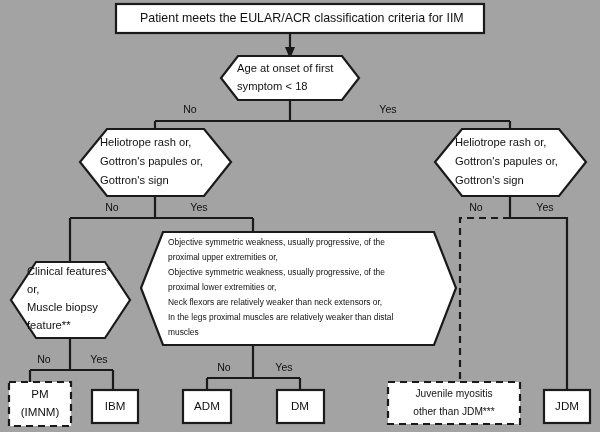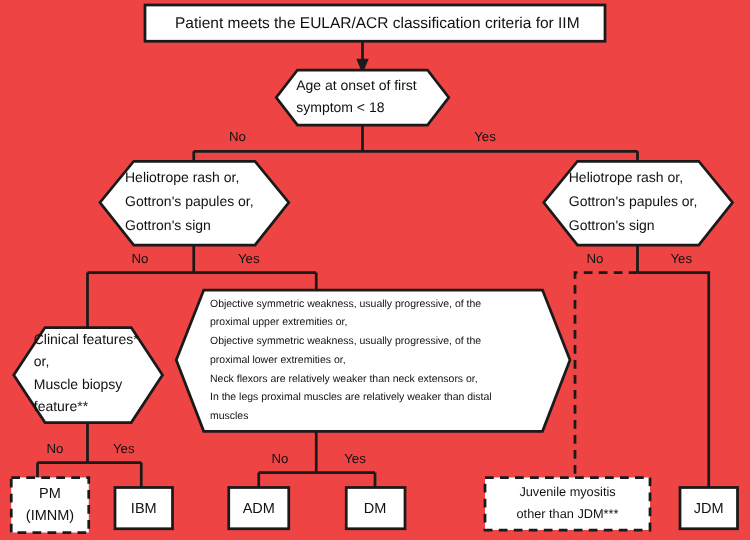--- a/index.html
+++ b/index.html
@@ -4,21 +4,21 @@
 <style>
   html, body {
     margin: 0;
     padding: 0;
     background: #ffffff;
   }
   #chart-root {
     position: relative;
     width: 600px;
     height: 432px;
-    background: #ef4444;
+    background: #a3a3a3;
     font-family: "Liberation Sans", sans-serif;
     overflow: hidden;
   }
   svg.flow {
     display: block;
     width: 600px;
     height: 432px;
   }
   .node-shape {
     fill: #ffffff;

